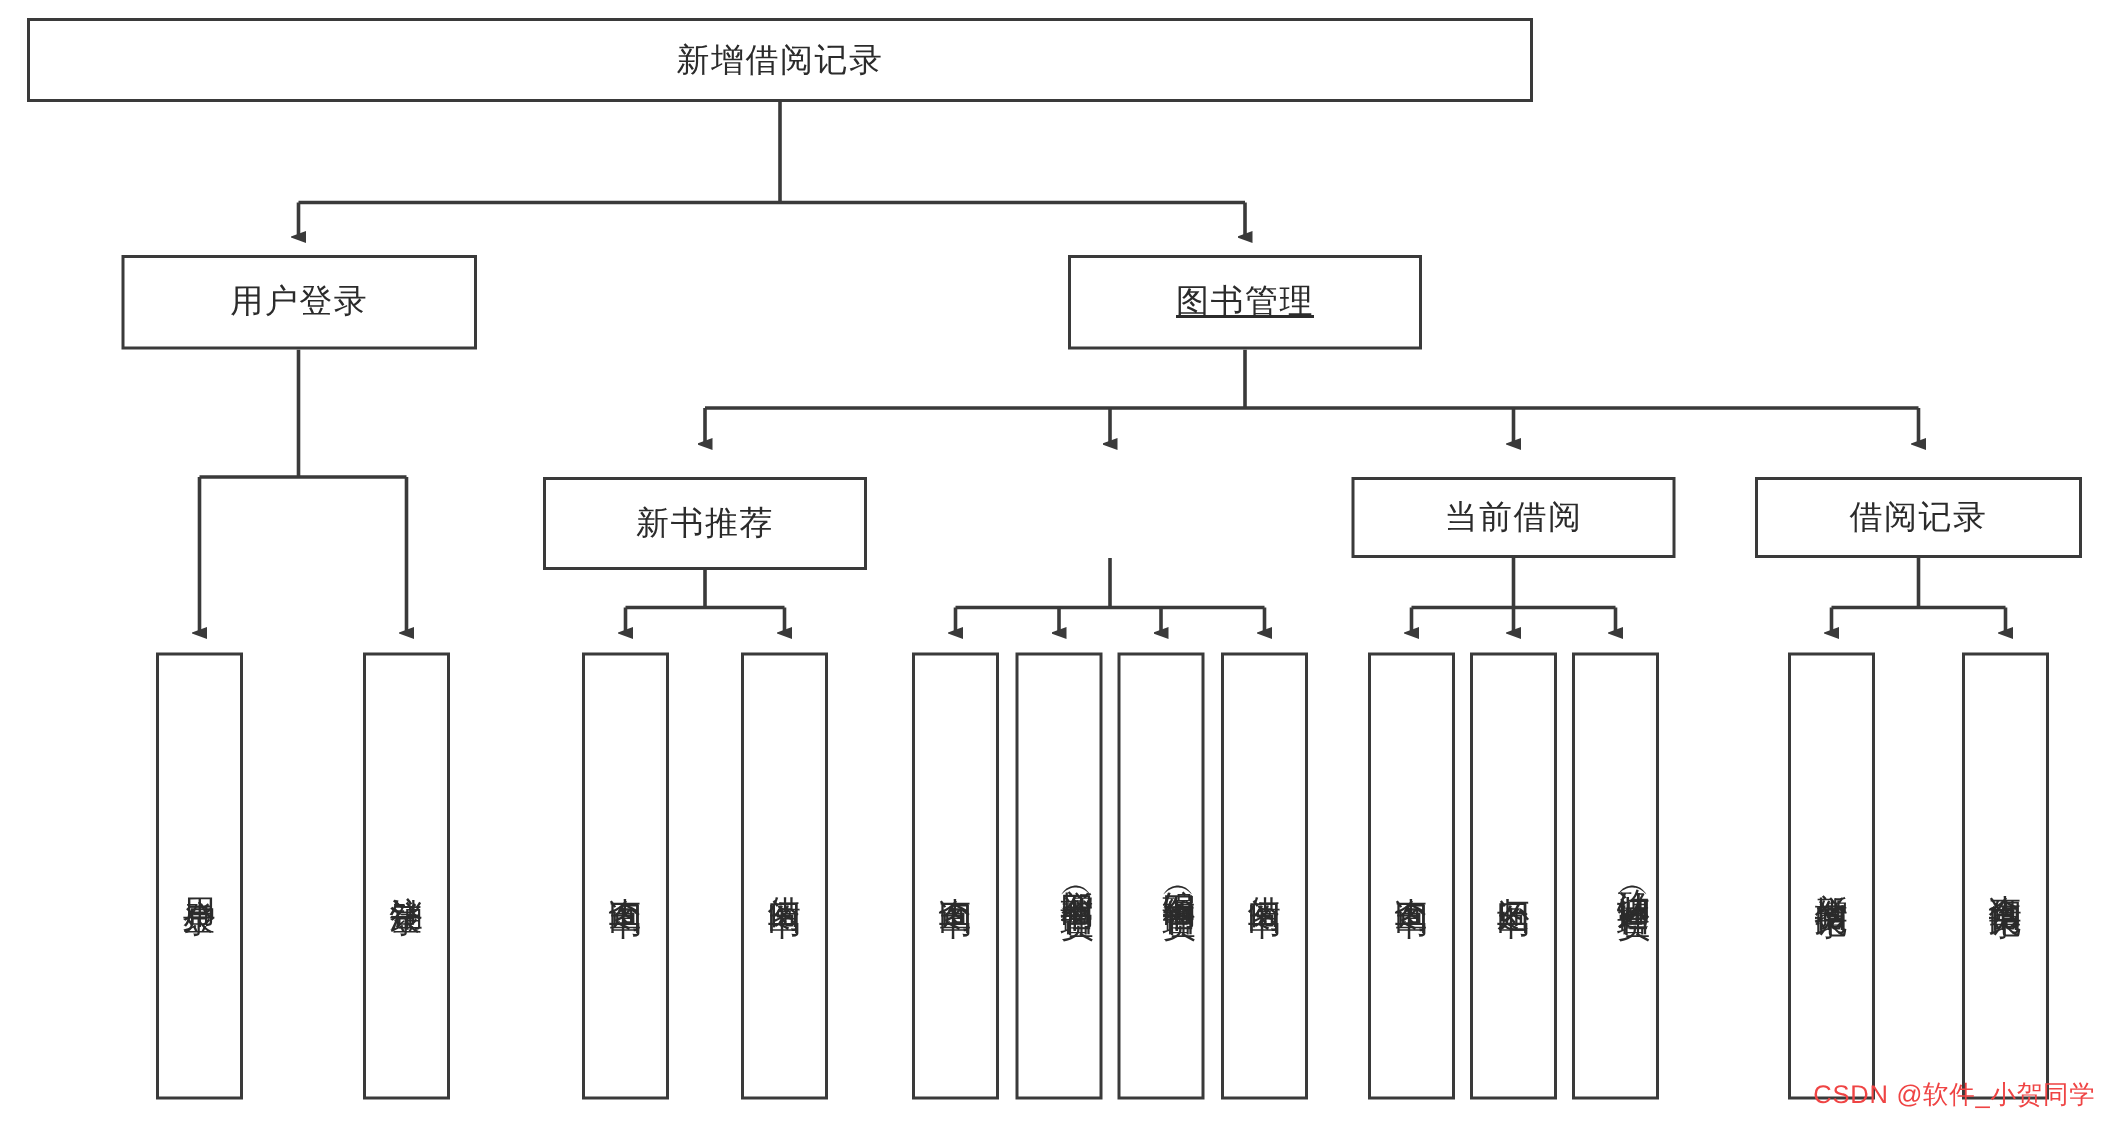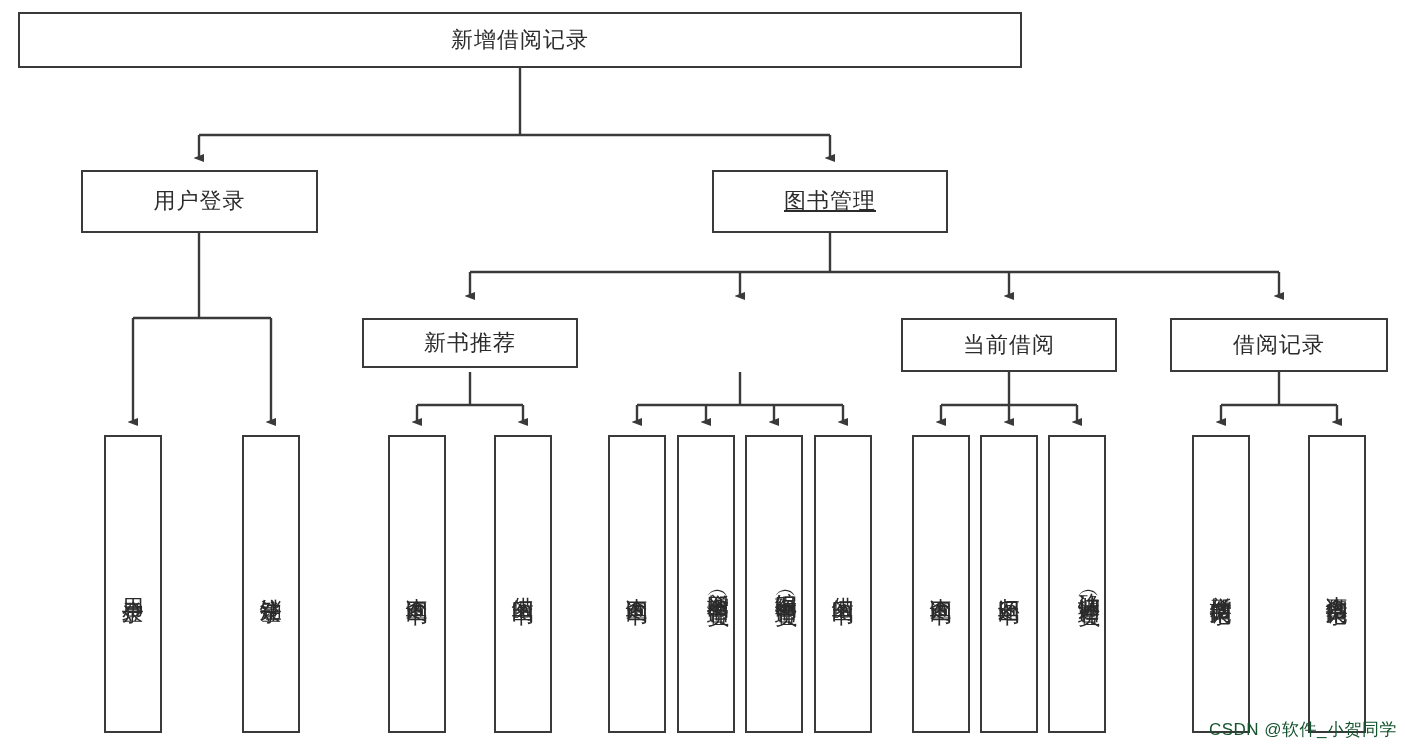--- a/index.html
+++ b/index.html
@@ -57,21 +57,21 @@
     top: 0;
     width: 1405px;
     height: 747px;
     pointer-events: none;
   }
   #watermark {
     position: absolute;
     right: 8px;
     bottom: 6px;
     font-size: 17px;
-    color: #14532d;
+    color: #ef4444;
     letter-spacing: 0.5px;
     white-space: nowrap;
   }
 </style>
 </head>
 <body>
 
 <div id="canvas">
 
   <svg id="edges" viewBox="0 0 1405 747" xmlns="http://www.w3.org/2000/svg">
@@ -129,21 +129,21 @@
   </div>
 
   <div class="node horizontal" style="left:81px; top:170px; width:237px; height:63px;">
     <span>用户登录</span>
   </div>
 
   <div class="node horizontal" style="left:712px; top:170px; width:236px; height:63px;text-decoration:underline;">
     <span>图书管理</span>
   </div>
 
-  <div class="node horizontal" style="left:362px; top:318px; width:216px; height:50px;">
+  <div class="node horizontal" style="left:362px; top:318px; width:216px; height:62px;">
     <span>新书推荐</span>
   </div>
 
 
   <div class="node horizontal" style="left:1170px; top:318px; width:218px; height:54px;">
     <span>借阅记录</span>
   </div>
 
   <div class="node horizontal" style="left:901px; top:318px; width:216px; height:54px;">
     <span>当前借阅</span>

